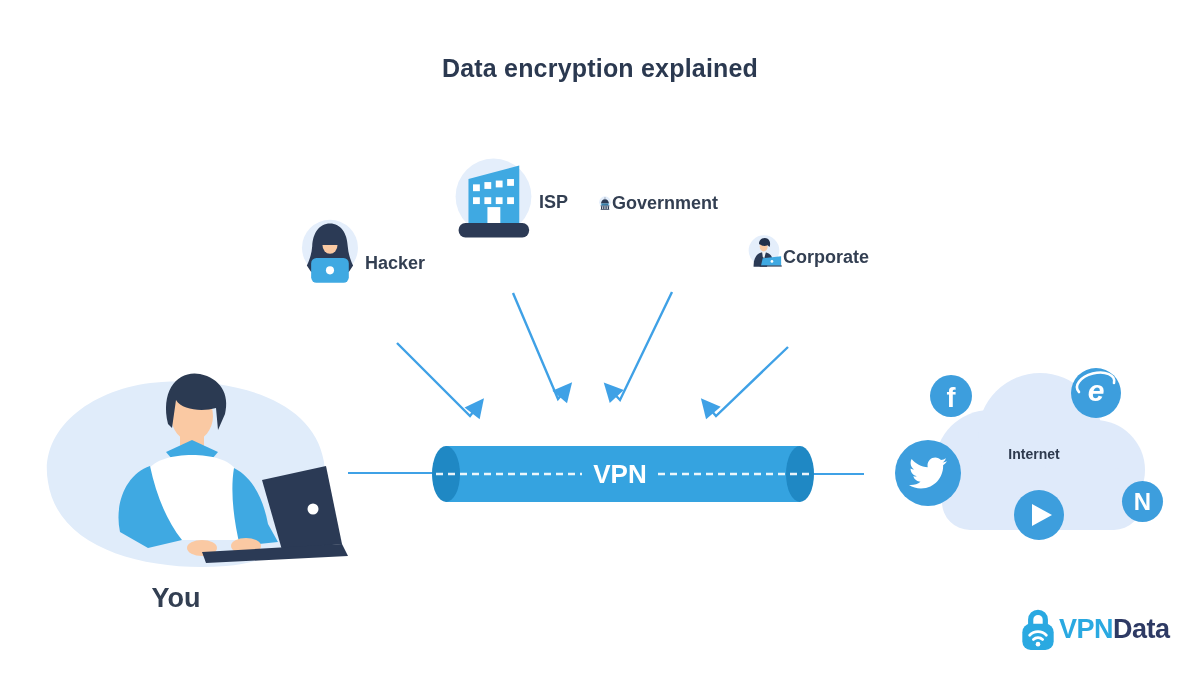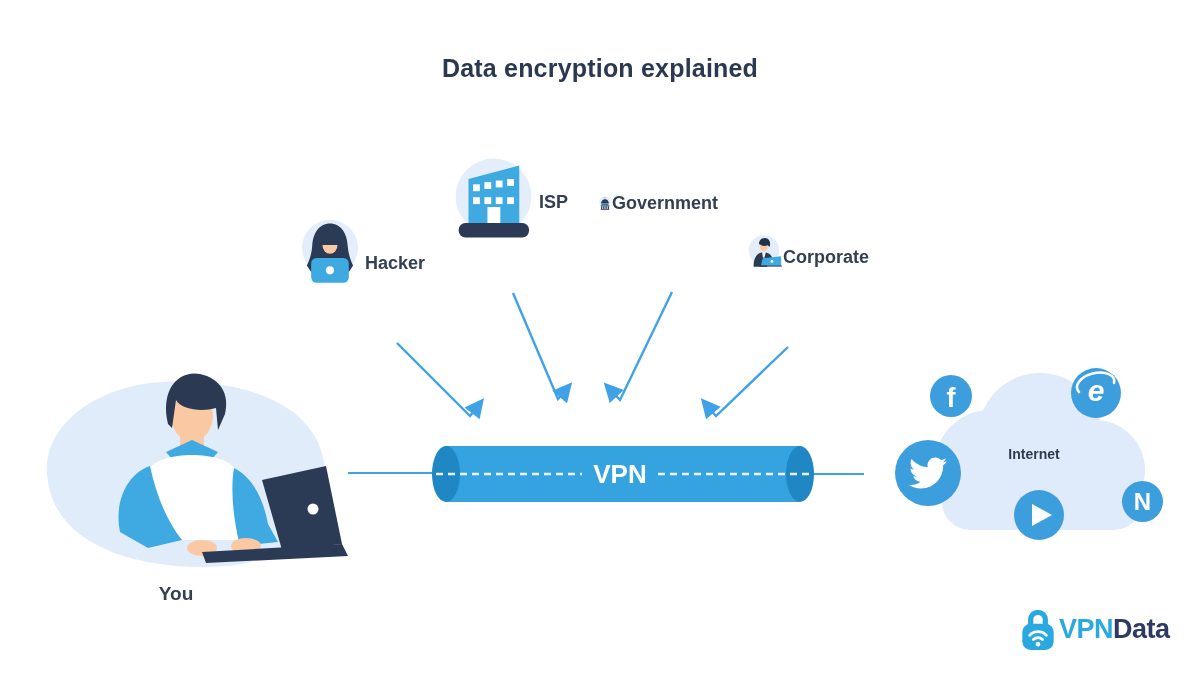--- a/index.html
+++ b/index.html
@@ -12,21 +12,21 @@
   #threat-hacker{left:295px;top:190px;width:130px;}
   #threat-hacker .tlabel{margin-top:24px;}
   #threat-isp{left:448px;top:144px;width:120px;}
   #threat-isp .tlabel{margin-top:8px;}
   #threat-government{left:598px;top:144px;width:120px;}
   #threat-government .tlabel{}
   #threat-corporate{left:745px;top:196px;width:124px;}
   #threat-corporate .tlabel{margin-top:10px;}
   .overlay{position:absolute;left:0;top:0;pointer-events:none;}
   .you-label{position:absolute;left:176px;top:583px;transform:translateX(-50%);
-             font-size:19px;font-weight:700;color:#333f52;}
+             font-size:27px;font-weight:700;color:#333f52;}
   .internet-label{position:absolute;left:1034px;top:446px;transform:translateX(-50%);
                   font-size:14px;font-weight:600;color:#2e3a4e;}
   .svc{position:absolute;border-radius:50%;background:#3d9edd;display:flex;
        align-items:center;justify-content:center;color:#fff;}
   #svc-facebook{left:930px;top:375px;width:42px;height:42px;}
   #svc-facebook .glyph{font-size:27px;font-weight:700;margin-top:4px;}
   #svc-ie{left:1071px;top:368px;width:50px;height:50px;}
   #svc-twitter{left:895px;top:440px;width:66px;height:66px;}
   #svc-play{left:1014px;top:490px;width:50px;height:50px;}
   #svc-netflix{left:1122px;top:481px;width:41px;height:41px;}

